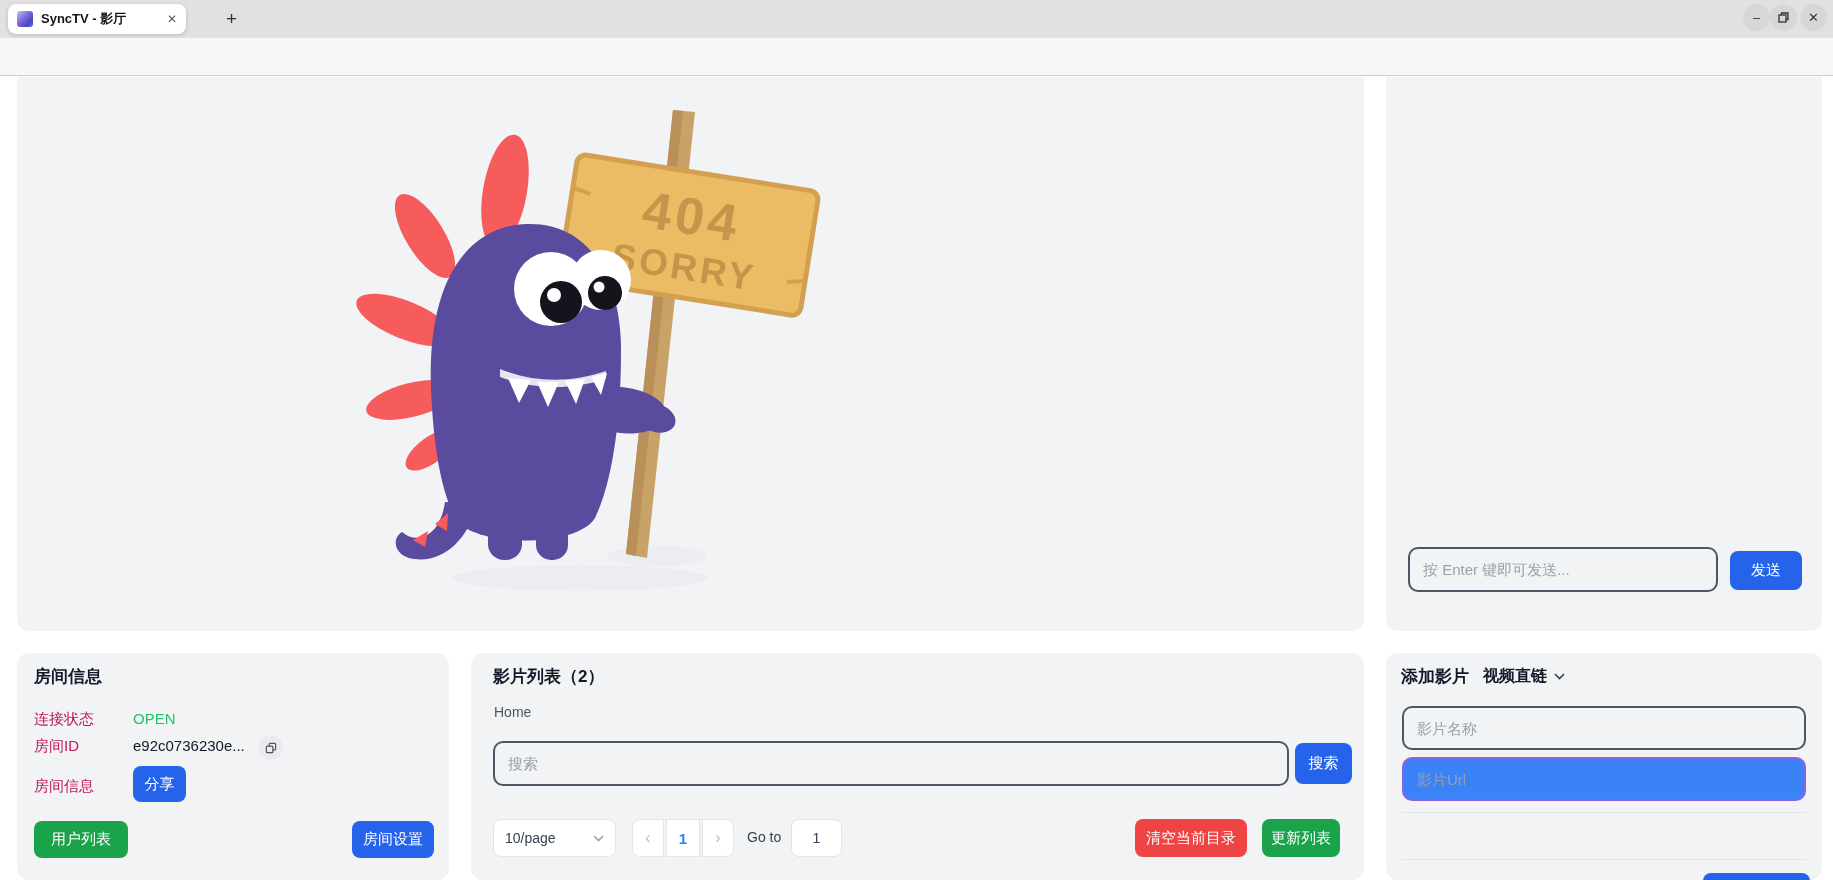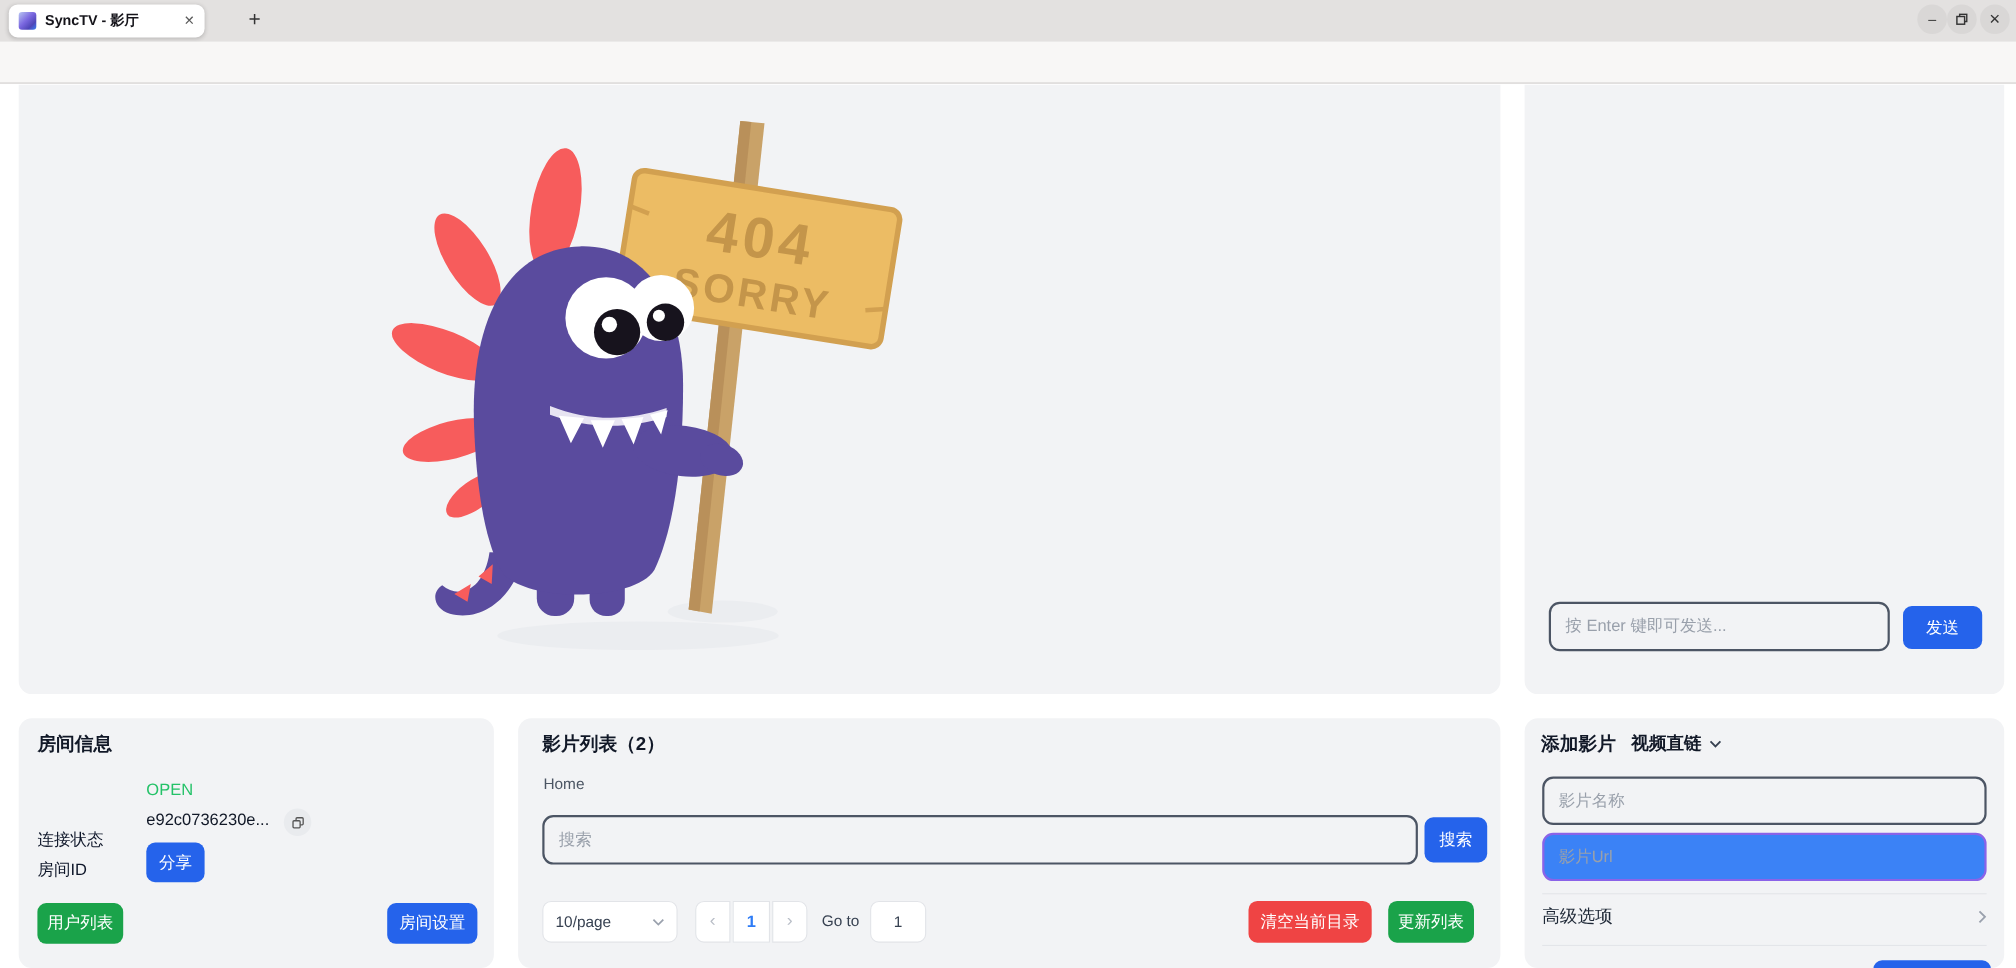--- a/index.html
+++ b/index.html
@@ -22,21 +22,21 @@
   .urlbar{position:absolute;left:222px;top:43px;width:1423px;height:29px;background:#fff;border:1px solid #dbd9d8;
     border-radius:6px;display:flex;align-items:center;box-sizing:border-box;padding:0 10px;gap:9px;}
   .urltext{font-size:14.5px;white-space:nowrap;overflow:hidden;flex:1;}
   .urlhost{color:#111;}
   .urlrest{color:#808080;}
   .icon-line{stroke:#5a5a5a;stroke-width:1.4;fill:none;}
   
   .page{position:absolute;left:0;top:77px;width:1833px;height:803px;background:#fff;}
   .panel{position:absolute;background:#f2f3f5;border-radius:12px;box-sizing:border-box;}
   .ptitle{position:absolute;font-size:17px;font-weight:bold;color:#111827;white-space:nowrap;}
-  .label{position:absolute;font-size:15px;color:#0f172a;white-space:nowrap;margin-top:44px;}
+  .label{position:absolute;font-size:15px;color:#be185d;white-space:nowrap;}
   .value{position:absolute;font-size:15px;color:#111827;white-space:nowrap;}
   .btn{position:absolute;border:none;border-radius:8px;color:#fff;font-size:15px;
     display:flex;align-items:center;justify-content:center;font-family:inherit;white-space:nowrap;}
   .blue{background:#2563eb;} .green{background:#1aa34a;} .red{background:#ef4444;}
   .tinput{position:absolute;background:transparent;border:2px solid #4c5564;border-radius:10px;
     font-size:15px;color:#111;box-sizing:border-box;padding:0 13px;font-family:inherit;outline:none;}
   .tinput::placeholder{color:#99a0ab;}
   .white-ctl{position:absolute;background:#fff;border:1px solid #e2e4e8;border-radius:8px;box-sizing:border-box;}
   .divider{position:absolute;height:1px;background:#e3e5e9;}
 </style>
@@ -148,21 +148,21 @@
     <div class="label" style="left:17px;top:84px;">房间ID</div>
     <div class="value" style="left:116px;top:84px;">e92c0736230e...</div>
     <div class="abs" style="left:241px;top:82px;width:25px;height:25px;border-radius:50%;background:#e9ebee;display:flex;align-items:center;justify-content:center;">
       <svg width="12" height="12" viewBox="0 0 13 13">
         <rect x="4.5" y="1.5" width="7" height="7" rx="1" fill="none" stroke="#555" stroke-width="1.3"></rect>
         <rect x="1.5" y="4.5" width="7" height="7" rx="1" fill="#e9ebee" stroke="#555" stroke-width="1.3"></rect>
       </svg>
     </div>
     <div class="label" style="left:17px;top:124px;">房间信息</div>
     <button class="btn blue" style="left:116px;top:113px;width:53px;height:36px;">分享</button>
-    <button class="btn green" style="left:17px;top:168px;width:78px;height:37px;text-align:right;">用户列表</button>
+    <button class="btn green" style="left:17px;top:168px;width:94px;height:37px;text-align:right;">用户列表</button>
     <button class="btn blue" style="left:335px;top:168px;width:82px;height:37px;">房间设置</button>
   </div>
 
   <div class="panel" style="left:471px;top:576px;width:893px;height:227px;">
     <div class="ptitle" style="left:22px;top:12px;">影片列表（2）</div>
     <div class="abs" style="left:23px;top:51px;font-size:14px;color:#4b5563;">Home</div>
     <input class="tinput" style="left: 22px; top: 88px; width: 796px; height: 45px;" placeholder="搜索">
     <button class="btn blue" style="left:824px;top:90px;width:57px;height:41px;">搜索</button>
 
     <div class="white-ctl" style="left:22px;top:166px;width:123px;height:38px;display:flex;align-items:center;padding:0 11px;justify-content:space-between;">
@@ -188,23 +188,17 @@
       <span style="font-size:16px;font-weight:bold;color:#111827;display:flex;align-items:center;gap:7px;">
         <span>视频直链</span>
         <svg width="11" height="7" viewBox="0 0 11 7">
           <polyline points="1,1 5.5,5.5 10,1" fill="none" stroke="#374151" stroke-width="1.7"></polyline>
         </svg>
       </span>
     </div>
     <input class="tinput" style="left: 16px; top: 53px; width: 404px; height: 44px;" placeholder="影片名称">
     <input class="tinput" style="left: 16px; top: 104px; width: 404px; height: 44px; border-color: rgb(138, 99, 232); background: #3b82f6;" placeholder="影片Url">
     <div class="divider" style="left:16px;top:159px;width:404px;"></div>
-    <div class="abs" style="left:16px;top:170px;width:404px;display:flex;align-items:center;justify-content:space-between;">
-      <span style="font-size:16px;font-weight:500;color:#1f2937;">高级选项</span>
-      <svg width="8" height="13" viewBox="0 0 8 13">
-        <polyline points="1.5,1.5 6.5,6.5 1.5,11.5" fill="none" stroke="#9aa1ad" stroke-width="1.7"></polyline>
-      </svg>
-    </div>
     <div class="divider" style="left:16px;top:206px;width:404px;"></div>
     <button class="btn blue" style="left:317px;top:220px;width:107px;height:24px;"></button>
   </div>
 
 </div>
 
 </body></html>

